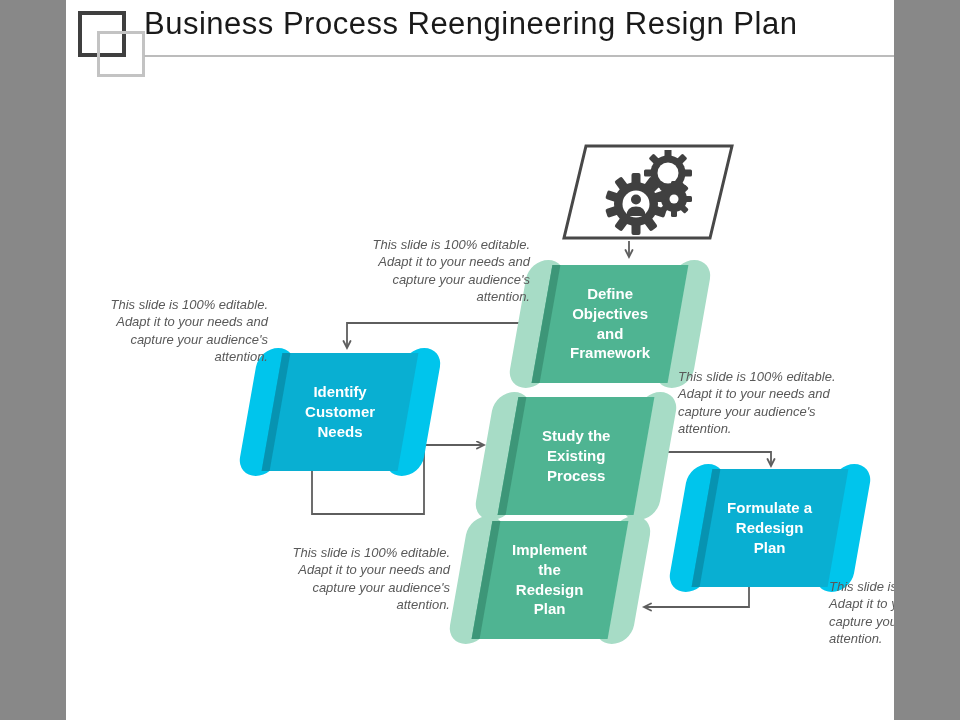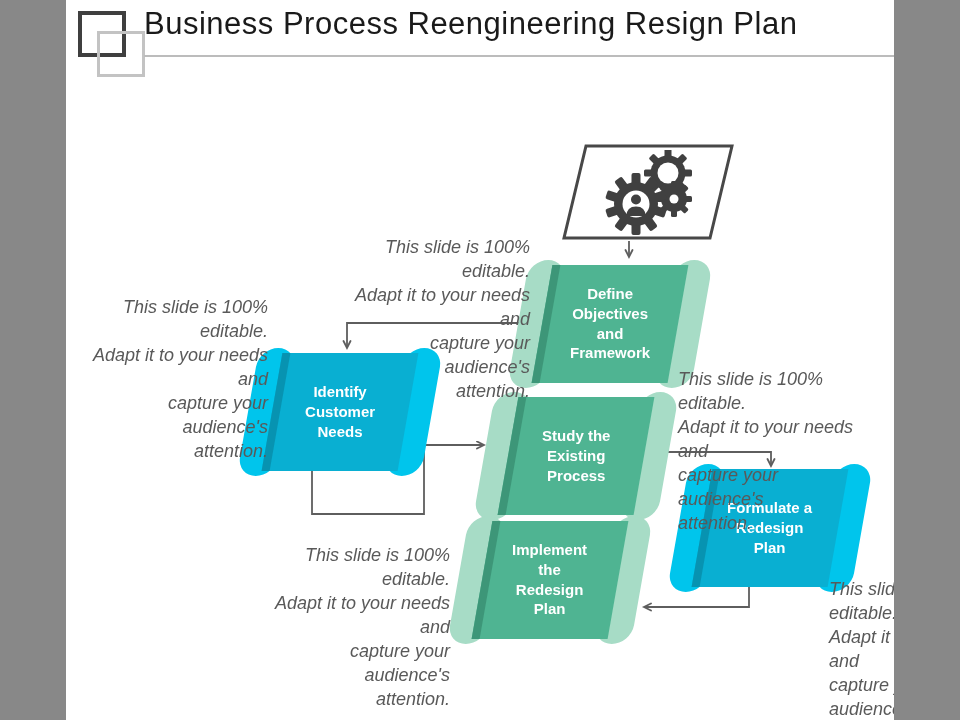--- a/index.html
+++ b/index.html
@@ -42,21 +42,21 @@
     transform:skewX(10deg);color:#ffffff;font-weight:bold;font-size:15px;
     line-height:1.32;text-align:center;white-space:pre-line;
   }
   .step-define{left:452px;top:258px;}
   .step-identify{left:182px;top:346px;}
   .step-study{left:418px;top:390px;}
   .step-formulate{left:612px;top:462px;}
   .step-implement{left:392px;top:514px;}
   
   .caption{
-    position:absolute;width:180px;font-size:18px;font-style:italic;
+    position:absolute;width:180px;font-size:13px;font-style:italic;
     color:var(--caption-text,#595959);line-height:1.33;white-space:pre-line;z-index:2;
   }
   .cap-right{text-align:right;}
   .cap-left{text-align:left;}
   .cap-1{left:284px;top:236px;}
   .cap-2{left:22px;top:296px;}
   .cap-3{left:612px;top:368px;}
   .cap-4{left:204px;top:544px;}
   .cap-5{left:763px;top:578px;}
 </style>

